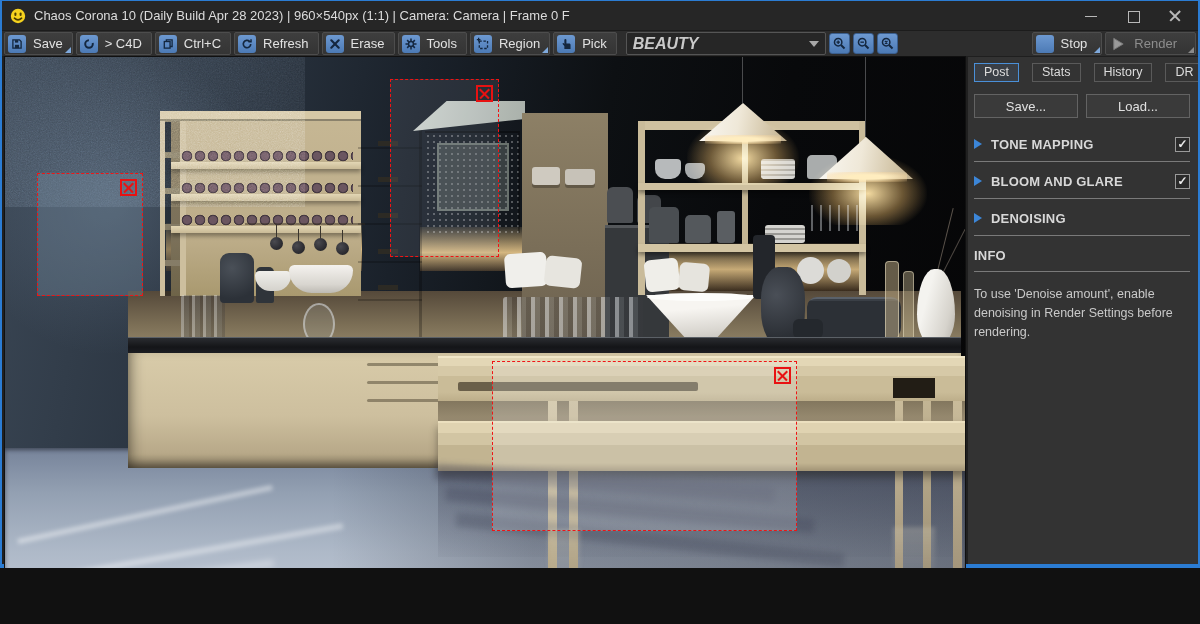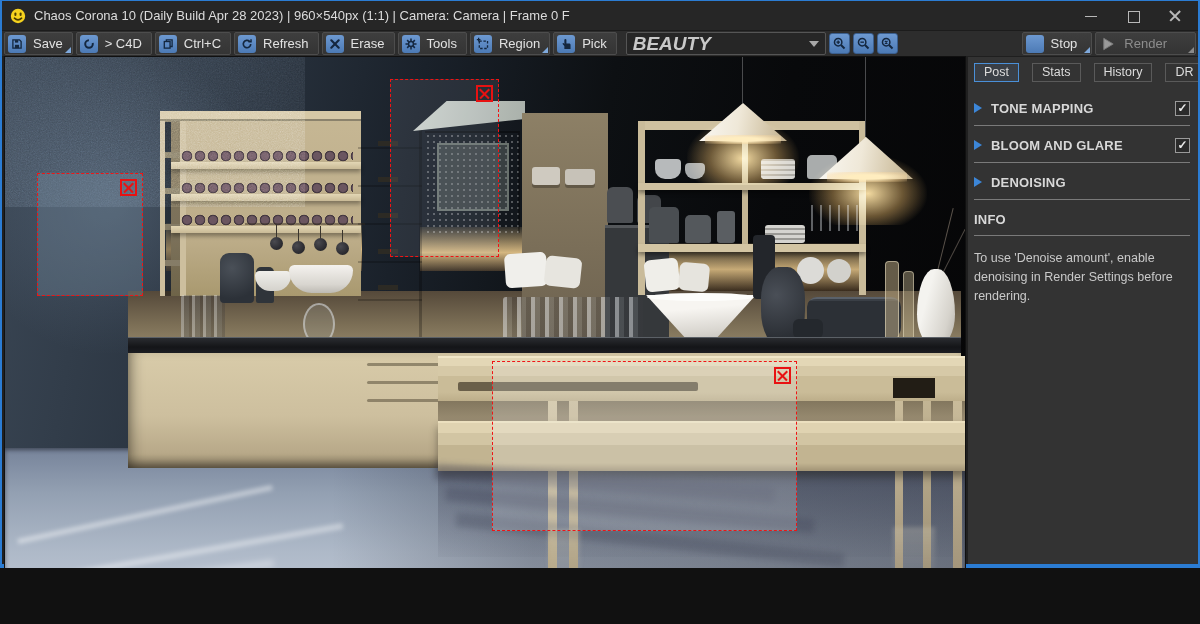--- a/index.html
+++ b/index.html
@@ -26,21 +26,21 @@
           font-size:13px; cursor:pointer; }
   .tbtn.disabled { color:#8d8d8d; }
   .ticon { width:18px; height:18px; border-radius:3px; background:linear-gradient(#6d99d1,#4c7ab5); display:flex;
            align-items:center; justify-content:center; flex:0 0 auto; }
   .ticon.gray { background:none; }
   .ticon svg { display:block; }
   .corner { position:absolute; right:1px; bottom:1px; width:0; height:0;
             border-left:6px solid transparent; border-bottom:6px solid #7fa9dc; }
   .beauty-select { height:23px; width:200px; margin-left:6px; background:#262626; border:1px solid #555;
                    border-radius:2px; display:flex; align-items:center; padding:0 6px; cursor:pointer; }
-  .beauty-text { color:#c9c9c9; font-size:19px; font-weight:bold; font-style:italic; flex:1; }
+  .beauty-text { color:#c9c9c9; font-size:16px; font-weight:bold; font-style:italic; flex:1; }
   .dd-arrow { width:0; height:0; border-left:5px solid transparent; border-right:5px solid transparent;
               border-top:6px solid #a8a8a8; }
   .zbtn { width:21px; height:21px; border-radius:3px; background:linear-gradient(#6d99d1,#4c7ab5);
           border:1px solid #3b5f8f; display:flex; align-items:center; justify-content:center; cursor:pointer; }
   .tspacer { flex:1; }
 
   
   .main { flex:1; display:flex; min-height:0; background:#232323; }
   .render-wrap { width:966px; flex:0 0 auto; background:#202020; padding:0 0 0 3px; position:relative; }
   .render-view { position:relative; width:960px; height:539px; overflow:hidden; background:#0a0b0d; outline:1px solid #101010; }
@@ -203,21 +203,21 @@
           <path d="M10.2 10.2l4 4" stroke="#14273f" stroke-width="2.2"></path>
           <path d="M5.5 5.5l3 3M8.5 5.5l-3 3" stroke="#14273f" stroke-width="1.4"></path>
         </svg>
       </div>
     <div class="tspacer"></div>
     <div class="tbtn" style="padding-right:14px;">
       <span class="ticon"></span>
       <span>Stop</span>
       <span class="corner"></span>
     </div>
-    <div class="tbtn disabled" style="padding-right:28px;">
+    <div class="tbtn disabled" style="padding-right:18px;">
       <span class="ticon gray">
           <svg width="16" height="16" viewBox="0 0 17 17">
             <path d="M4 2.5v12l10-6z" fill="#9a9a9a" stroke="#777" stroke-width="1"></path>
           </svg>
         </span>
       <span>Render</span>
       <span class="corner" style="border-bottom-color:#8a8a8a;"></span>
     </div>
   </div>
 
@@ -379,20 +379,24 @@
     </div>
 
     <div class="side-panel">
       <div class="tabs">
         <div class="tab active">Post</div>
         <div class="tab">Stats</div>
         <div class="tab">History</div>
         <div class="tab">DR</div>
         <div class="tab">LightMix</div>
       </div>
+      <div class="panel-btn-row">
+        <div class="panel-btn">Save...</div>
+        <div class="panel-btn">Load...</div>
+      </div>
       <div class="sections">
         <div class="sect">
           <div class="sect-row">
             <span class="expander"></span>
             <span class="sect-label">TONE MAPPING</span>
             <span class="checkbox">✓</span>
           </div>
         </div>
         <div class="sect">
           <div class="sect-row">

